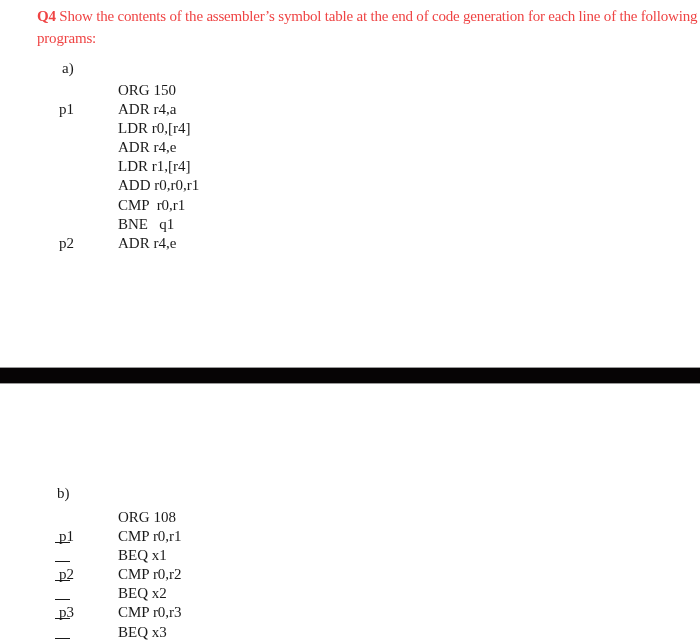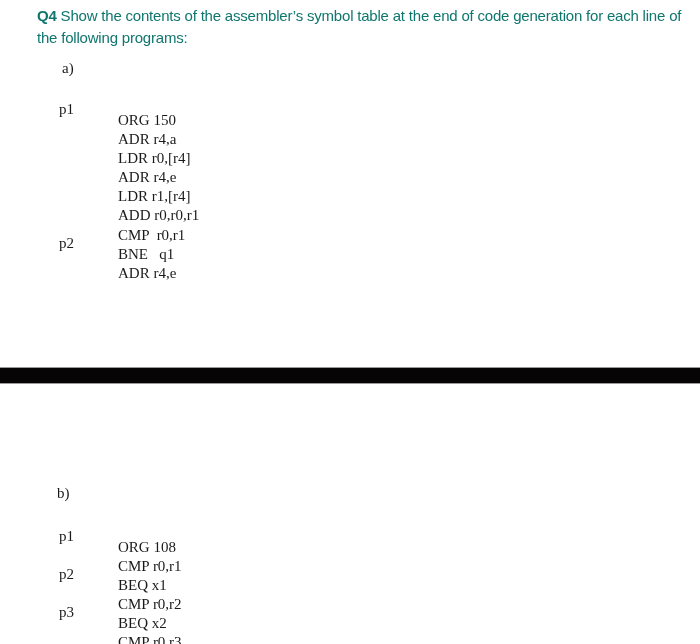--- a/index.html
+++ b/index.html
@@ -12,25 +12,25 @@
       height: 644px;
       position: relative;
       overflow: hidden;
       color: #111111;
     }
     .question {
       position: absolute;
       left: 37px;
       top: 5px;
       width: 663px;
-      font-family: Liberation Sans, sans-serif;
+      font-family: Liberation Serif, serif;
       font-size: 15px;
       line-height: 22px;
       letter-spacing: -0.2px;
-      color: #0f766e;
+      color: #ef4444;
     }
     .question .qnum {
       font-weight: bold;
     }
     .part-label {
       position: absolute;
       font-family: "Liberation Serif", serif;
       font-size: 15px;
       line-height: 19px;
       color: #1a1a1a;
@@ -49,21 +49,20 @@
     }
     .code-label {
       position: absolute;
       left: 4px;
       top: 0;
     }
     .code-instr {
       position: absolute;
       left: 63px;
       top: 0;
-      margin-top: 30px;
     }
     .divider-bar {
       position: absolute;
       left: 0;
       top: 367px;
       width: 700px;
       height: 17px;
       background: #060405;
       border-top: 1px solid #9a9a9a;
       border-bottom: 1px solid #9a9a9a;
@@ -115,21 +114,21 @@
   <div class="code-line">
     <span class="code-label">p2</span>
     <span class="code-instr">ADR r4,e</span>
   </div>
 </div>
 
 <div class="divider-bar"></div>
 
 <div class="part-label" style="left:57px; top:484px;">b)</div>
 
-<div class="code-block" style="left:55px; top:508px;">
+<div class="code-block" style="left:55px; top:508px;text-decoration:underline;">
   <div class="code-line">
     <span class="code-label"></span>
     <span class="code-instr">ORG 108</span>
   </div>
   <div class="code-line">
     <span class="code-label">p1</span>
     <span class="code-instr">CMP r0,r1</span>
   </div>
   <div class="code-line">
     <span class="code-label"></span>

